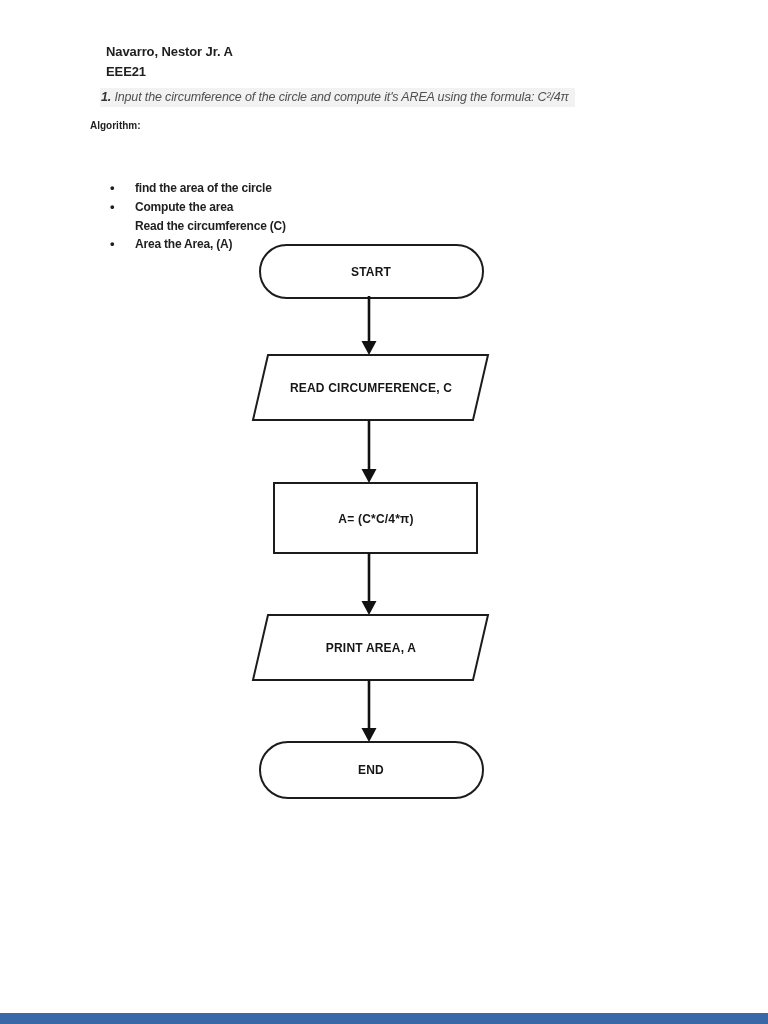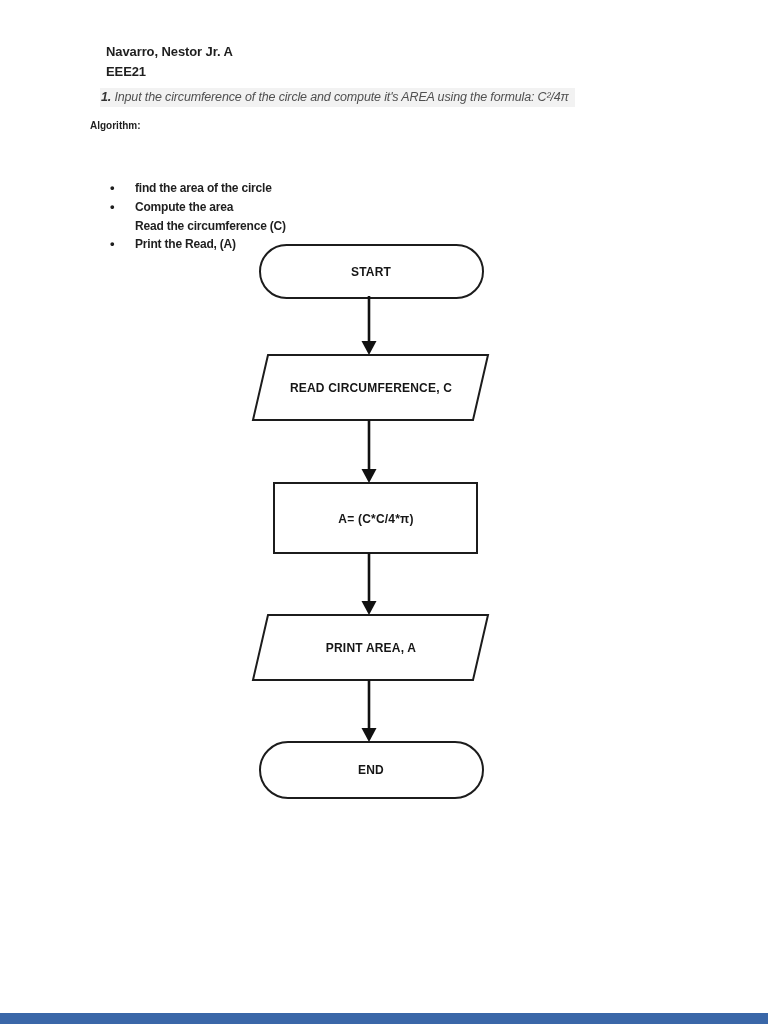--- a/index.html
+++ b/index.html
@@ -84,21 +84,21 @@
   <div class="problem-line">
     <span class="hl"><span class="num">1.</span><span> Input the circumference of the circle and compute it's AREA using the formula: C²/4π</span></span>
   </div>
 
   <div class="algo-heading">Algorithm:</div>
 
   <div class="algo-list">
     <div class="algo-row bulleted">find the area of the circle</div>
     <div class="algo-row bulleted">Compute the area</div>
     <div class="algo-row">Read the circumference (C)</div>
-    <div class="algo-row bulleted">Print the Read, (A)</div>
+    <div class="algo-row bulleted">Area the Area, (A)</div>
   </div>
 
   <svg class="flowchart-svg" viewBox="0 0 768 1024" xmlns="http://www.w3.org/2000/svg">
 
     <g>
       <rect class="shape" x="260" y="245" width="223" height="53" rx="26.5" ry="26.5"></rect>
       <text x="371" y="276">START</text>
     </g>
 
     <g>

